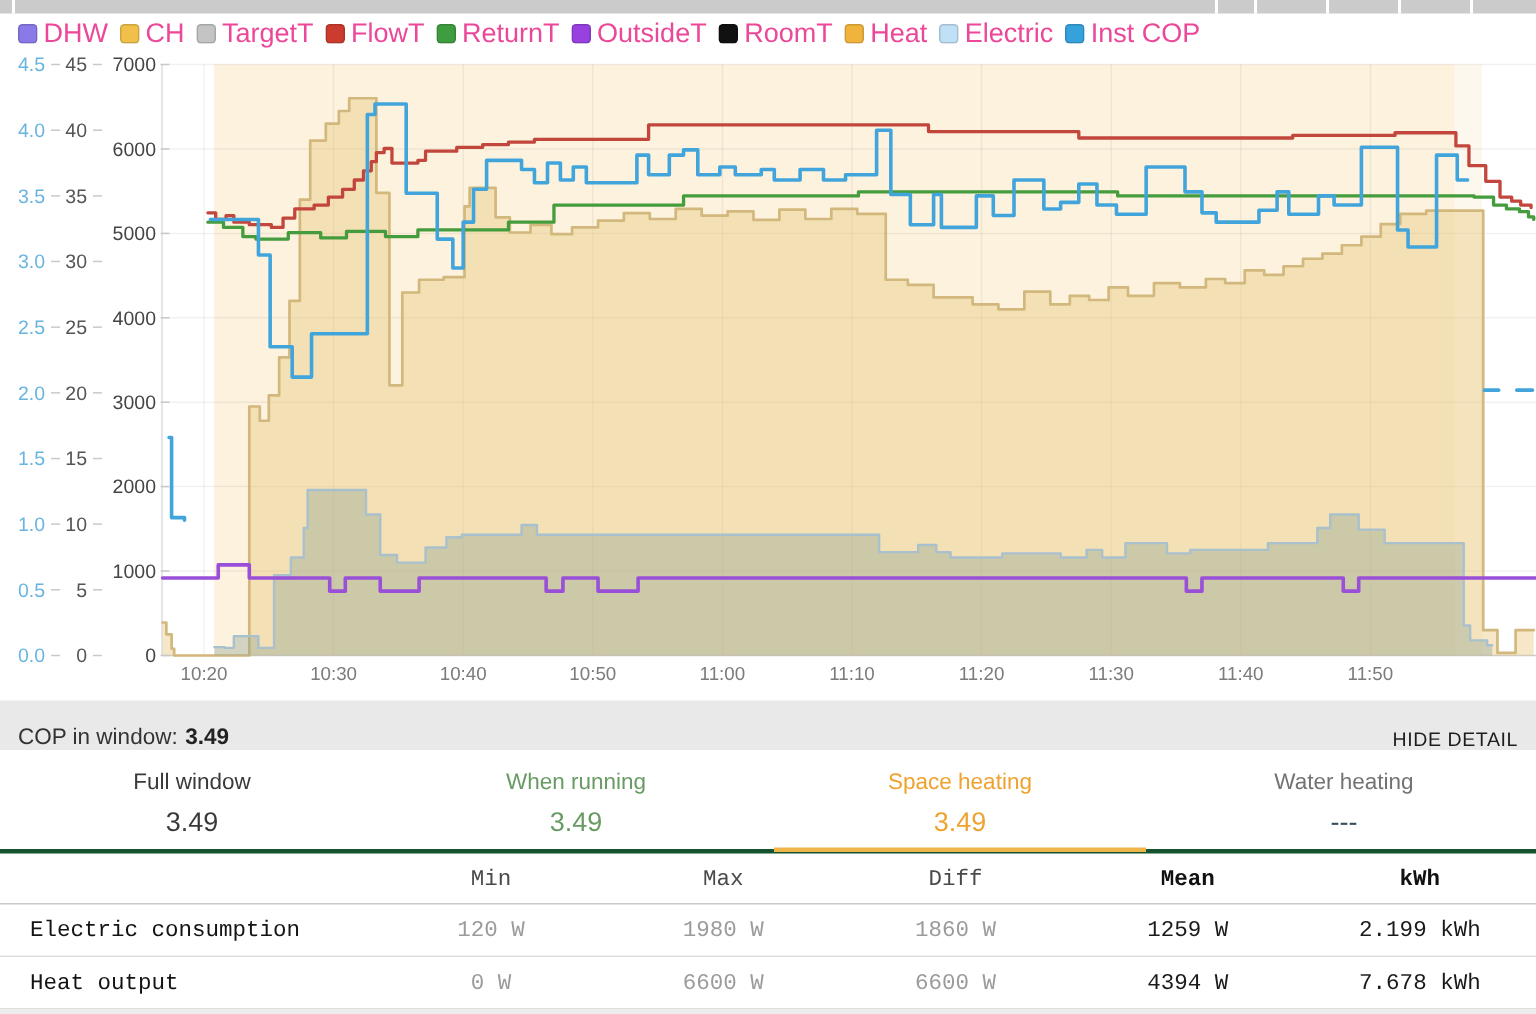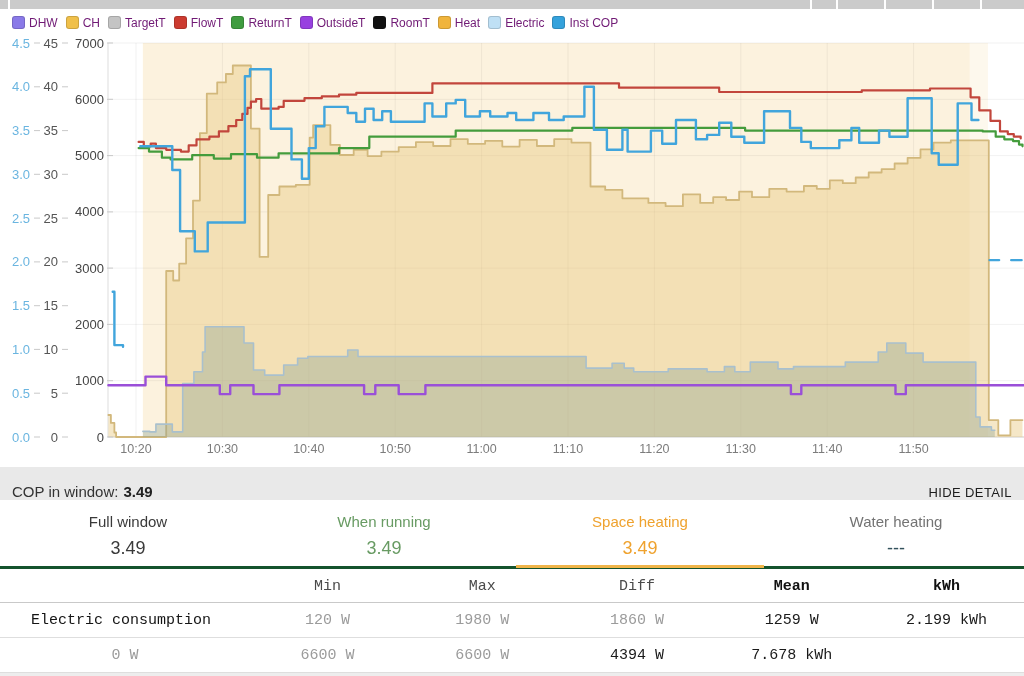--- a/index.html
+++ b/index.html
@@ -6,38 +6,38 @@
   body{
     width:1024px;height:676px;overflow:hidden;position:relative;background:#fff;
     font-family:"Liberation Sans","DejaVu Sans",sans-serif;
     -webkit-font-smoothing:antialiased;
   }
   #top-strip{position:absolute;top:0;left:0;width:1024px;height:9px;background:#cbcbcb;}
   #top-strip .gap{position:absolute;top:0;width:2px;height:9px;background:#fff;}
   #legend{position:absolute;top:9px;left:0;width:1024px;height:27px;display:flex;align-items:center;padding-left:12px;box-sizing:border-box;}
   .leg-item{display:flex;align-items:center;margin-right:8px;cursor:pointer;}
   .swatch{width:13px;height:13px;border-radius:3px;border:1px solid rgba(0,0,0,0.15);box-sizing:border-box;margin-right:4px;flex:none;}
-  .leg-label{font-size:12px;color:#701a75;white-space:nowrap;}
+  .leg-label{font-size:18px;color:#ec4899;white-space:nowrap;}
   #chart{position:absolute;top:36px;left:0;width:1024px;height:424px;}
   #chart svg{display:block;}
   #cop-bar{position:absolute;top:467px;left:0;width:1024px;height:33px;background:#e9e9e9;display:flex;align-items:flex-end;justify-content:space-between;padding:0 12px;box-sizing:border-box;}
   #cop-bar .lbl{font-size:15px;color:#333;}
   #cop-bar .val{font-weight:bold;color:#222;margin-left:5px;}
   #hide-detail{font-size:13px;color:#1d1d1d;letter-spacing:0.4px;cursor:pointer;}
   #summary{position:absolute;top:500px;left:0;width:1024px;height:69px;display:grid;grid-template-columns:repeat(4,1fr);border-bottom:3px solid #14532d;box-sizing:border-box;}
   .sum-card{position:relative;text-align:center;padding-top:13px;cursor:pointer;}
   .sum-label{font-size:15px;}
   .sum-value{font-size:18px;margin-top:8px;}
   .sum-underline{position:absolute;left:4px;right:4px;bottom:-2px;height:3px;}
   #stats{position:absolute;top:570px;left:0;width:1024px;font-family:Liberation Mono, monospace;}
   .t-row{display:grid;grid-template-columns:250px repeat(5,1fr);align-items:center;box-sizing:border-box;}
   .t-head{height:33px;border-bottom:1px solid #c9c9c9;}
   .t-data{height:35px;border-bottom:1px solid #dedede;}
   .t-cell{text-align:center;font-size:15px;}
-  .t-rowlabel{text-align:left;padding-left:31px;font-size:15px;color:#141414;}
+  .t-rowlabel{text-align:left;padding-left:20px;font-size:15px;color:#141414;}
   .h-plain{color:#4a4a4a;}
   .h-bold{color:#111;font-weight:bold;}
   .v-gray{color:#9b9b9b;}
   .v-dark{color:#1a1a1a;}
   #bottom-strip{position:absolute;top:673px;left:0;width:1024px;height:3px;background:#ededed;}
 </style>
 </head>
 <body>
 
 <div id="top-strip">
@@ -255,20 +255,21 @@
     </div>
     <div class="t-row t-data">
       <div class="t-rowlabel">Electric consumption</div>
       <div class="t-cell v-gray">120 W</div>
       <div class="t-cell v-gray">1980 W</div>
       <div class="t-cell v-gray">1860 W</div>
       <div class="t-cell v-dark">1259 W</div>
       <div class="t-cell v-dark">2.199 kWh</div>
     </div>
     <div class="t-row t-data">
+      <div class="t-rowlabel">Heat output</div>
       <div class="t-cell v-gray">0 W</div>
       <div class="t-cell v-gray">6600 W</div>
       <div class="t-cell v-gray">6600 W</div>
       <div class="t-cell v-dark">4394 W</div>
       <div class="t-cell v-dark">7.678 kWh</div>
     </div>
   </div>
 
 <div id="bottom-strip"></div>
 

